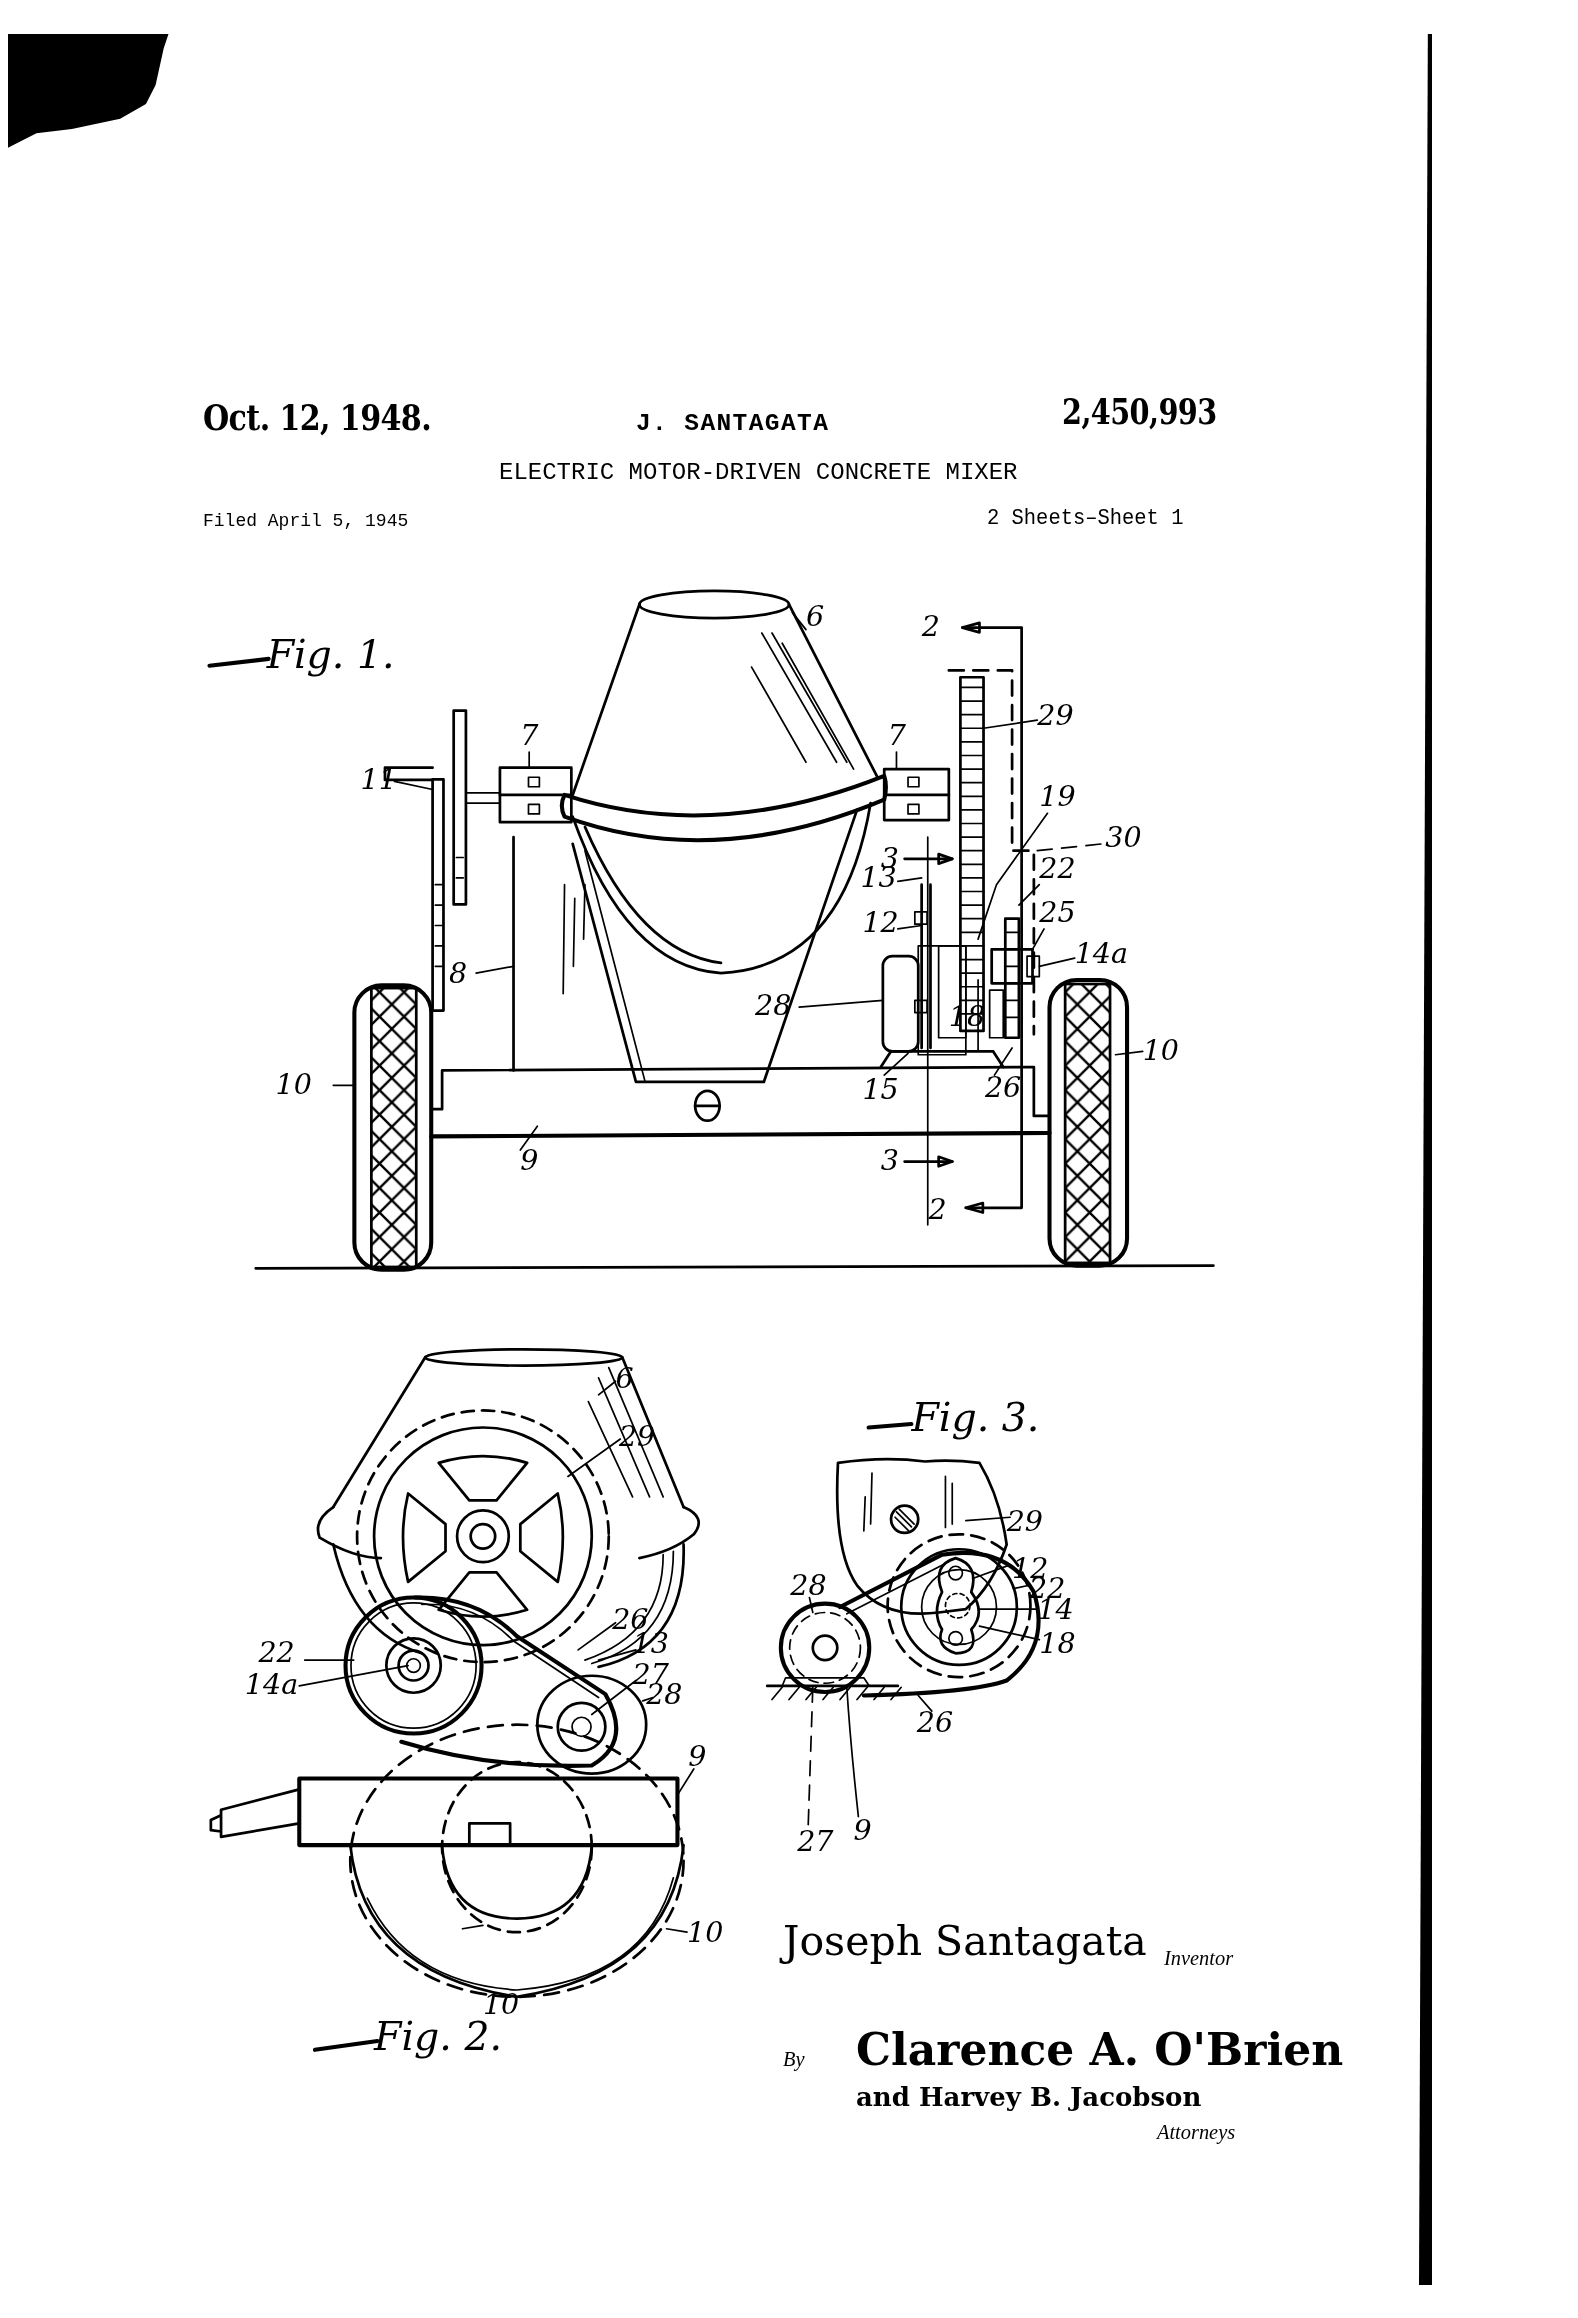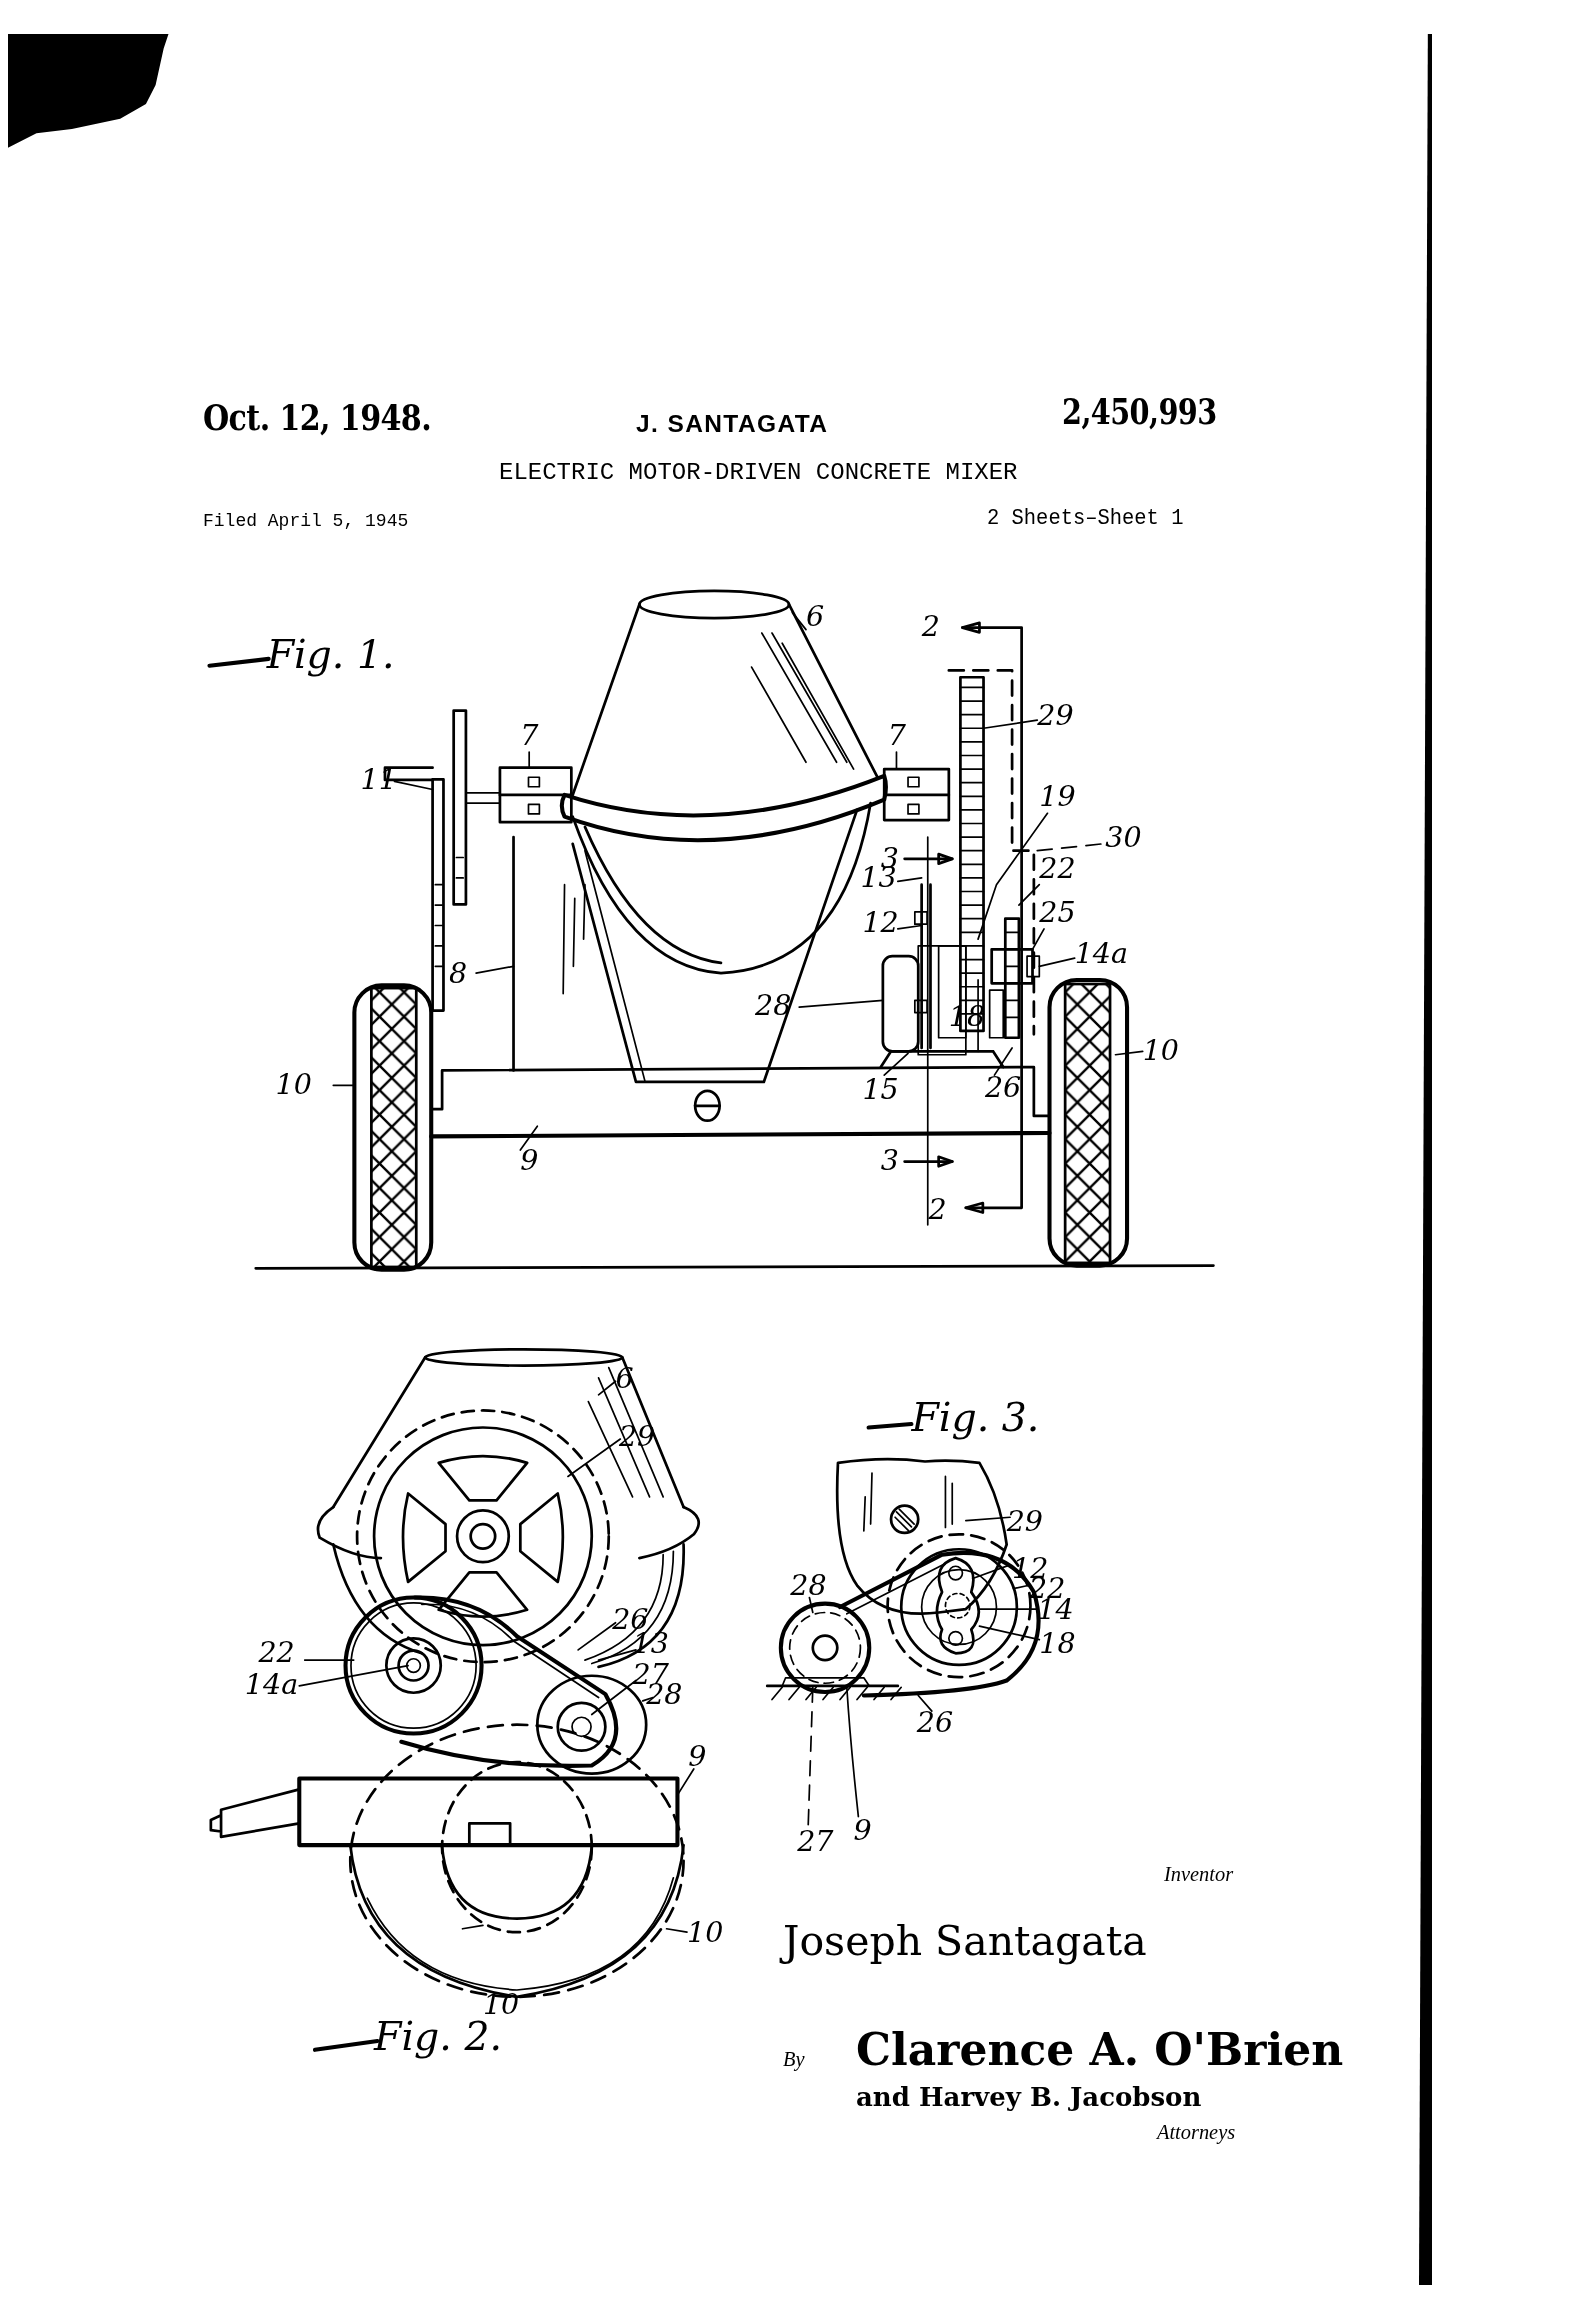--- a/index.html
+++ b/index.html
@@ -1,19 +1,19 @@
 <!DOCTYPE html>
 <html style="font-size:11px"><head>
 <meta charset="utf-8">
 <style>
   html, body { margin: 0; padding: 0; background: #ffffff; }
   body { width: 1578px; height: 2319px; position: relative; overflow: hidden; font-family: "DejaVu Serif", serif; color: #000; }
   .abs { position: absolute; white-space: nowrap; }
   .hdr-date { left: 203px; top: 397px; font-family: "DejaVu Serif", serif; font-weight: bold; font-size: 35px; letter-spacing: -0.7px; transform: scaleX(0.86); transform-origin: left top; }
-  .hdr-inventor { left: 636px; top: 410px; font-family: Liberation Sans, sans-serif; font-weight: bold; font-size: 24.5px; letter-spacing: 1.4px; }
+  .hdr-inventor { left: 636px; top: 410px; font-family: Liberation Mono, monospace; font-weight: bold; font-size: 24.5px; letter-spacing: 1.4px; }
   .hdr-number { left: 1062px; top: 391px; font-family: "DejaVu Serif", serif; font-weight: bold; font-size: 35px; letter-spacing: -0.7px; transform: scaleX(0.82); transform-origin: left top; }
   .hdr-title { left: 499px; top: 459px; font-family: "Liberation Mono", monospace; font-size: 24px; letter-spacing: 0px; transform: scaleX(1.0); transform-origin: left top; }
   .hdr-filed { left: 203px; top: 511px; font-family: "Liberation Mono", monospace; font-size: 18px; }
   .hdr-sheets { left: 987px; top: 506px; font-family: "Liberation Mono", monospace; font-size: 22px; transform: scaleX(0.93); transform-origin: left top; }
   .sig-label { font-family: "Liberation Serif", serif; font-style: italic; font-size: 20.4px; }
   .sig-script { font-family: "DejaVu Serif", serif; }
   svg { position: absolute; left: 0; top: 0; }
   .ln { stroke: #000; fill: none; stroke-width: 4; stroke-linecap: round; stroke-linejoin: round; }
   .thin { stroke-width: 2.5; }
   .thick { stroke-width: 6; }
@@ -289,19 +289,19 @@
       <text class="ref" x="1348" y="2545">26</text>
       <path class="ln thin" d="M1350 2492 L1370 2515"></path>
       <text class="ref" x="1172" y="2720">27</text>
       <path class="ln thin dash" d="M1195 2480 L1188 2690"></path>
       <text class="ref" x="1255" y="2705">9</text>
       <path class="ln thin" d="M1245 2480 Q1250 2560 1262 2670"></path>
     </g>
   </g>
 </svg>
 
-<div class="abs sig-label" style="left:1164px; top:1863px;text-align:right;">Inventor</div>
+<div class="abs sig-label" style="left:1164px; top:1947px;text-align:right;">Inventor</div>
 <div class="abs sig-script" style="left:783px; top:1917px; font-size:41px;">Joseph Santagata</div>
 <div class="abs sig-label" style="left:783px; top:2048px;">By</div>
 <div class="abs sig-script" style="left:856px; top:2024px; font-size:44px; font-weight:bold;">Clarence A. O'Brien</div>
 <div class="abs sig-script" style="left:856px; top:2082px; font-size:26px; font-weight:bold;">and Harvey B. Jacobson</div>
 <div class="abs sig-label" style="left:1157px; top:2121px;text-align:right;">Attorneys</div>
 
 
 </body></html>

